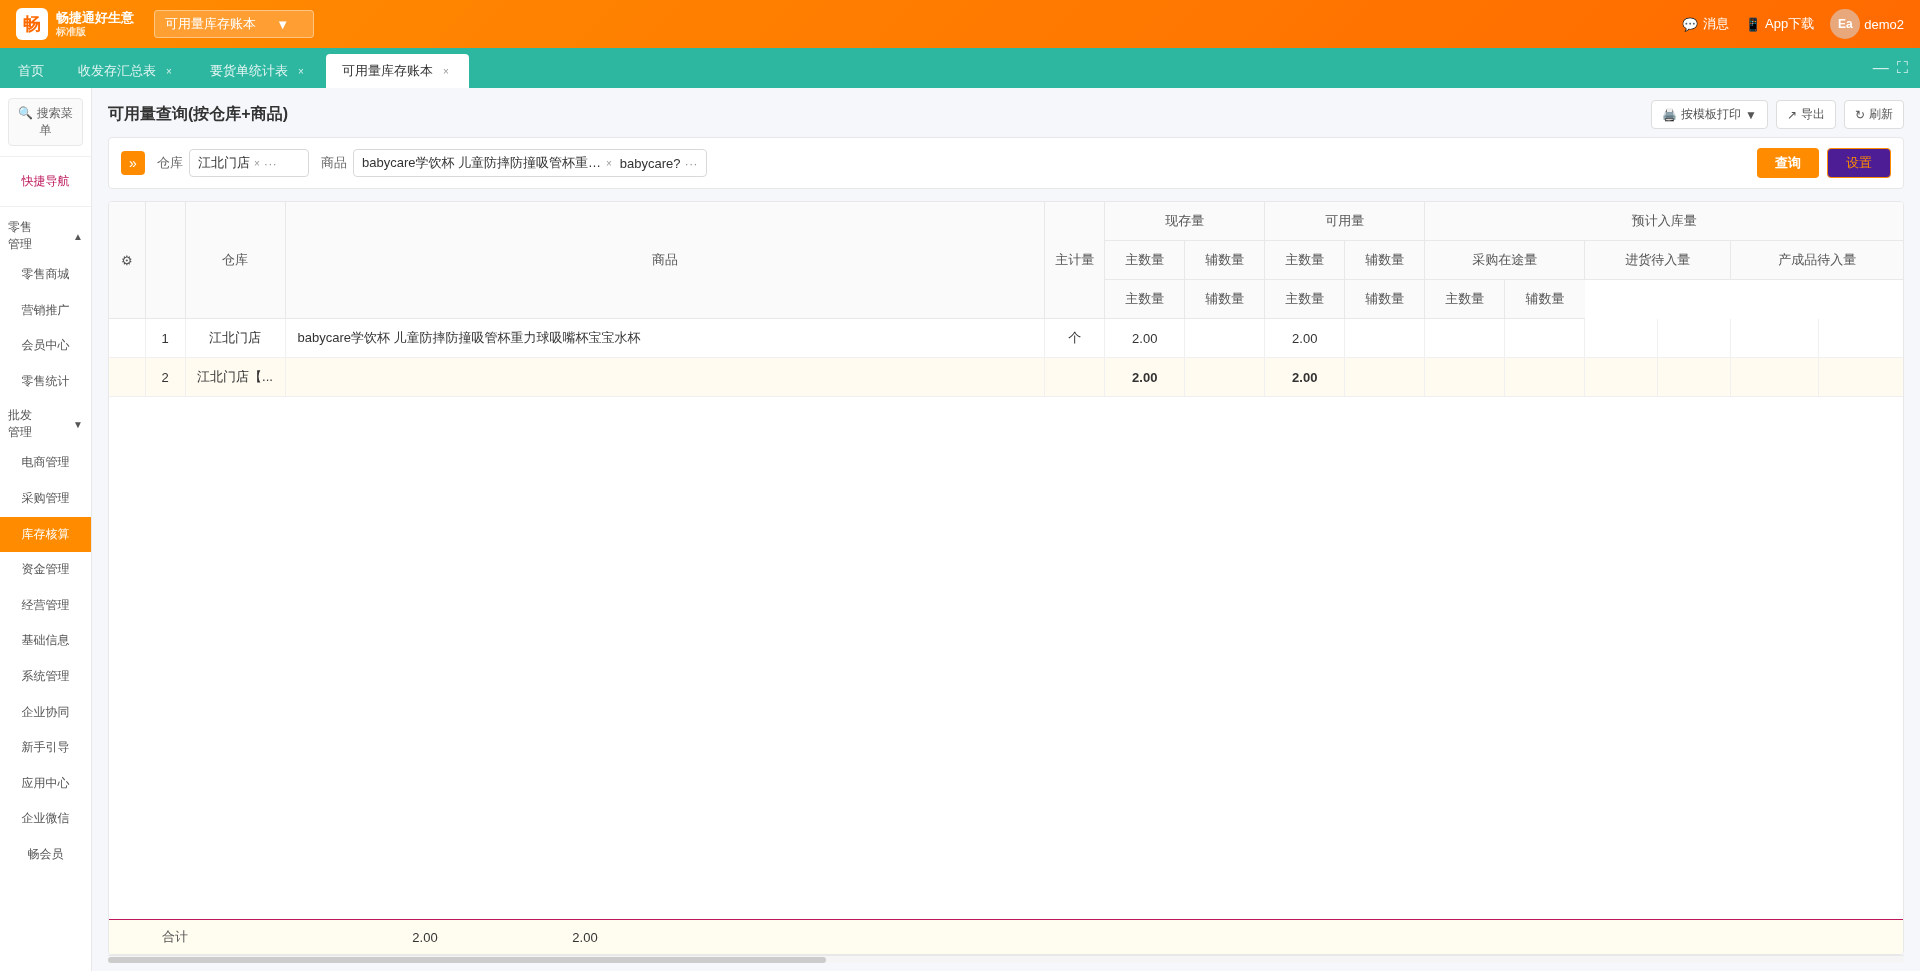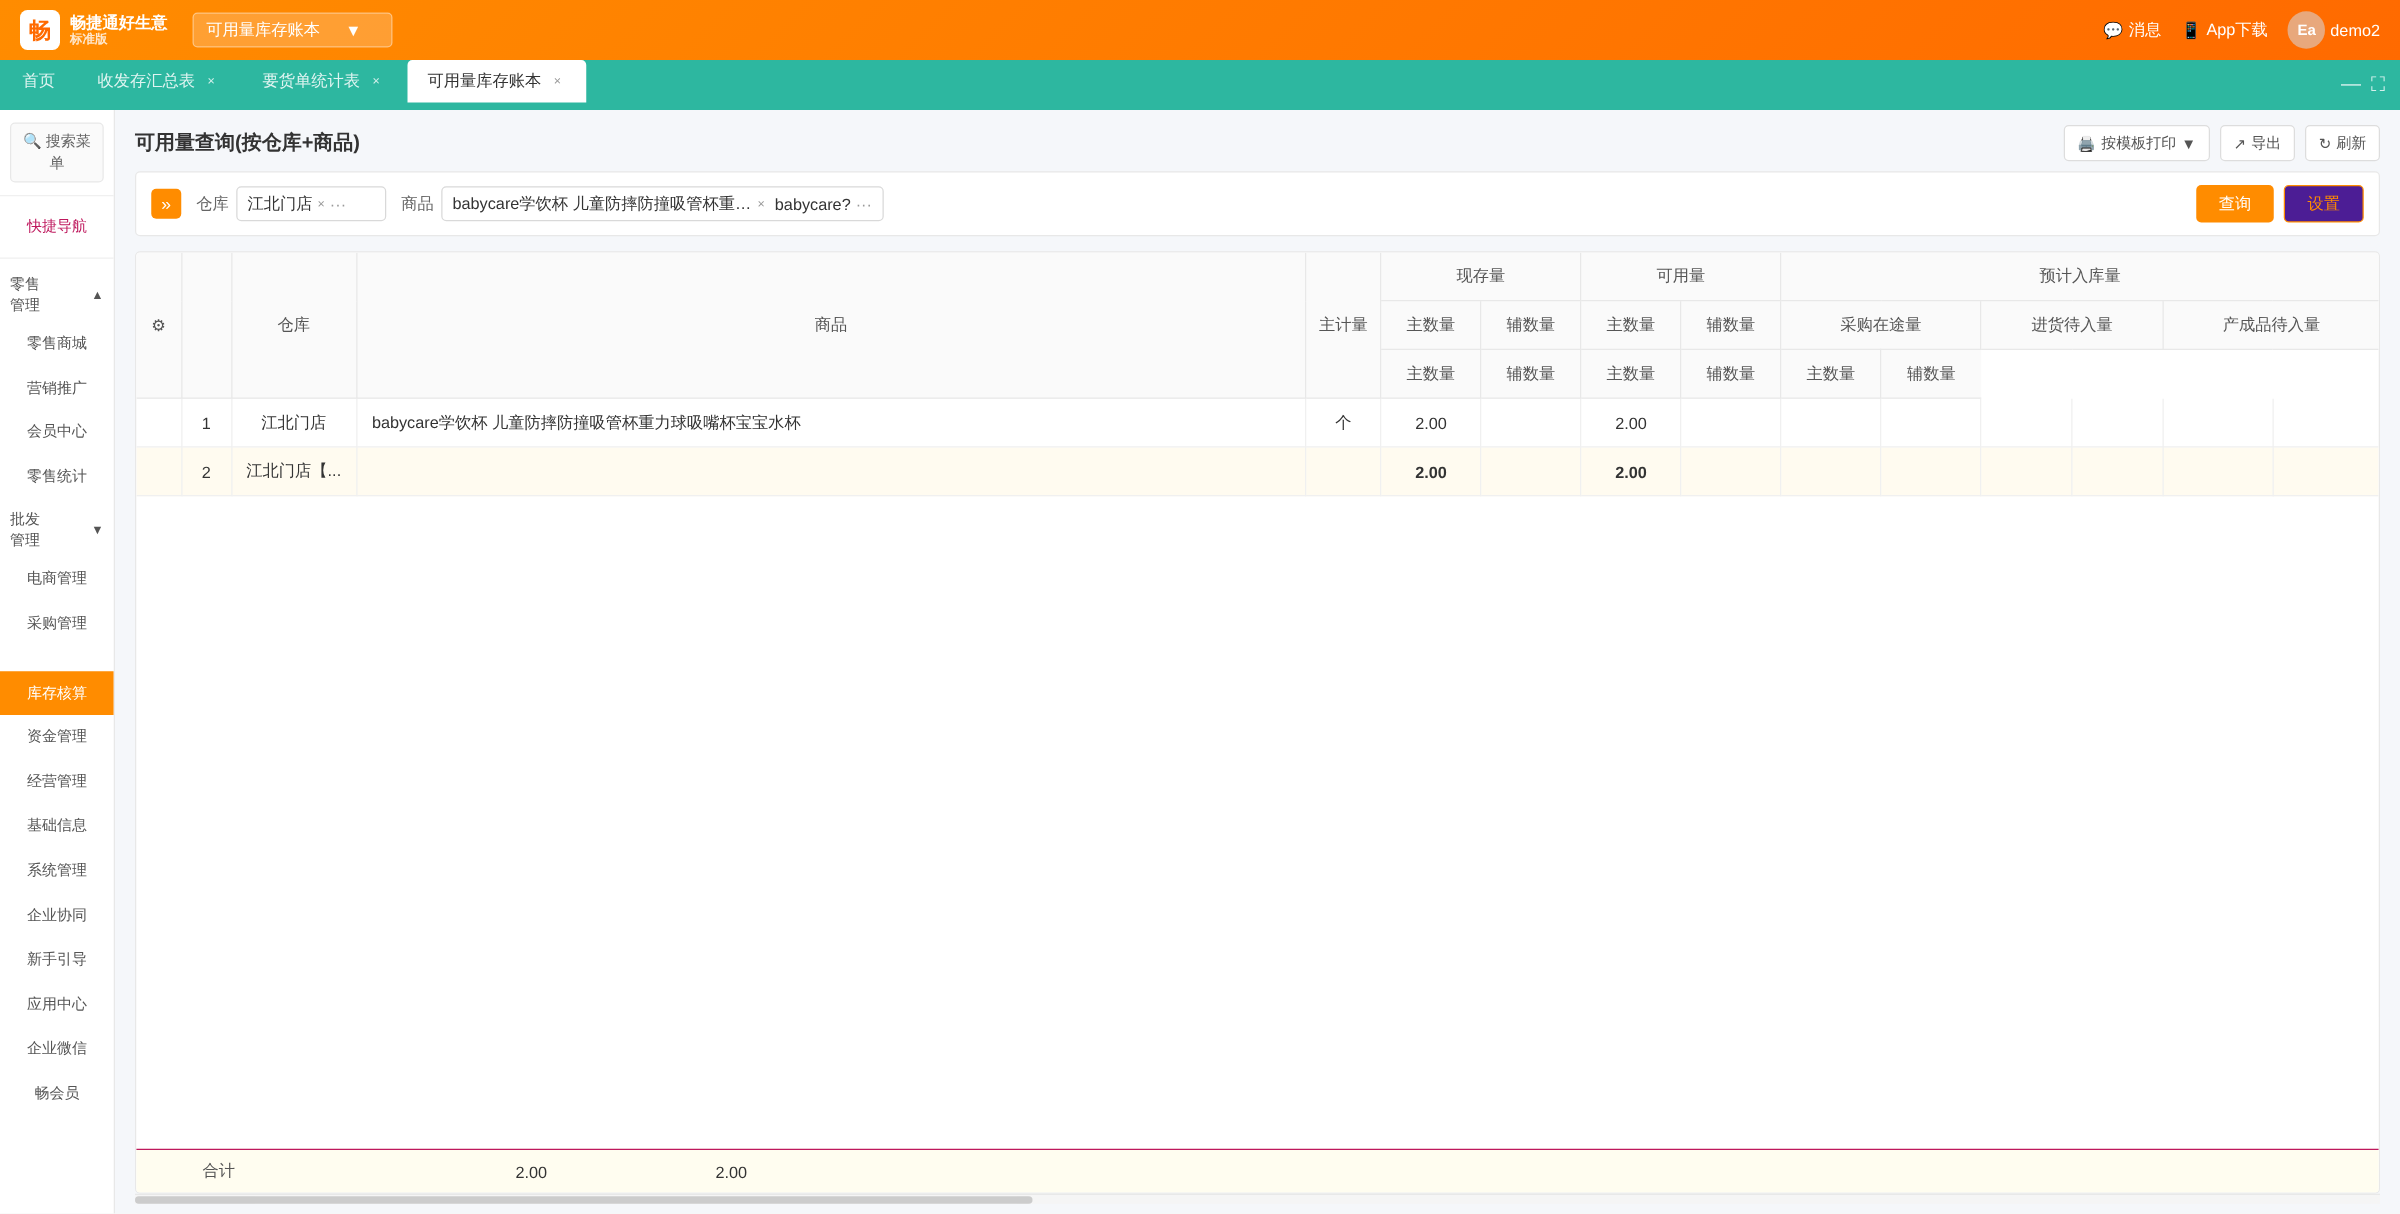--- a/index.html
+++ b/index.html
@@ -81,21 +81,21 @@
       font-size: 12px;
       color: white;
       font-weight: bold;
     }
 
     
     .tab-bar {
       height: 40px;
       background: #2db7a0;
       display: flex;
-      align-items: flex-start;
+      align-items: flex-end;
       padding: 0 0 0 0;
       flex-shrink: 0;
     }
     .tab {
       height: 34px;
       padding: 0 16px;
       display: flex;
       align-items: center;
       gap: 6px;
       cursor: pointer;
@@ -189,21 +189,20 @@
       align-items: center;
       justify-content: center;
       color: #555;
       font-size: 12px;
       cursor: pointer;
       position: relative;
     }
     .sidebar-item.active {
       background: #ff8c00;
       color: white;
-      margin-top: 20px;
     }
     .sidebar-item.active .sidebar-item-label { color: white; }
     .sidebar-item-label { text-align: center; line-height: 1.3; }
     .sidebar-section-header {
       padding: 8px 8px 4px;
       display: flex;
       align-items: center;
       justify-content: space-between;
       color: #555;
       font-size: 12px;
@@ -322,20 +321,21 @@
       gap: 8px;
     }
     .btn-query {
       padding: 5px 18px;
       background: #ff8c00;
       color: white;
       border: none;
       border-radius: 4px;
       cursor: pointer;
       font-size: 13px;
+      font-weight: bold;
     }
     .btn-settings {
       padding: 5px 18px;
       background: #4c1d95;
       color: #ff8c00;
       border: 1px solid #ff8c00;
       border-radius: 4px;
       cursor: pointer;
       font-size: 13px;
     }

